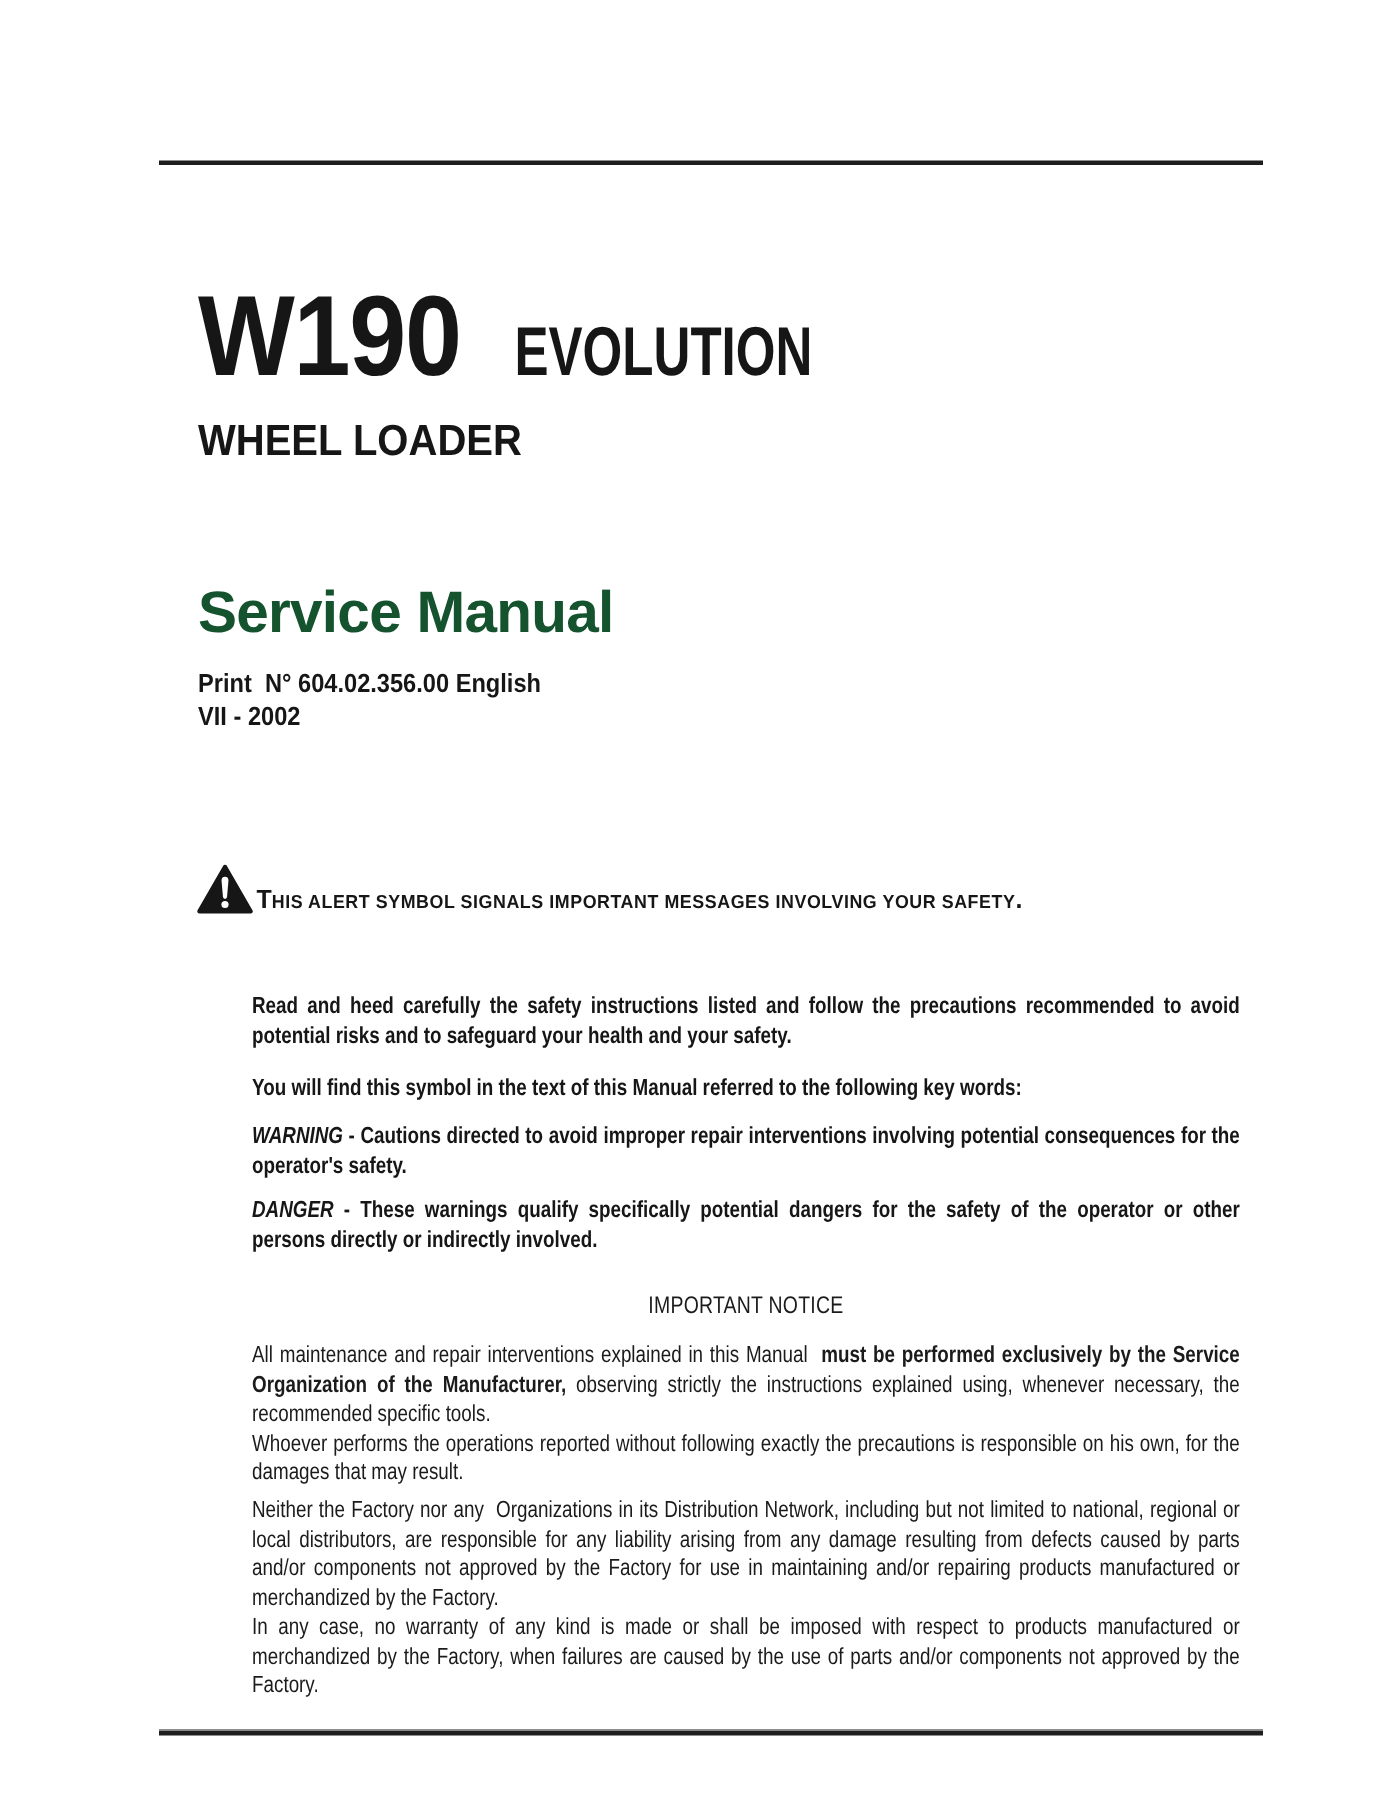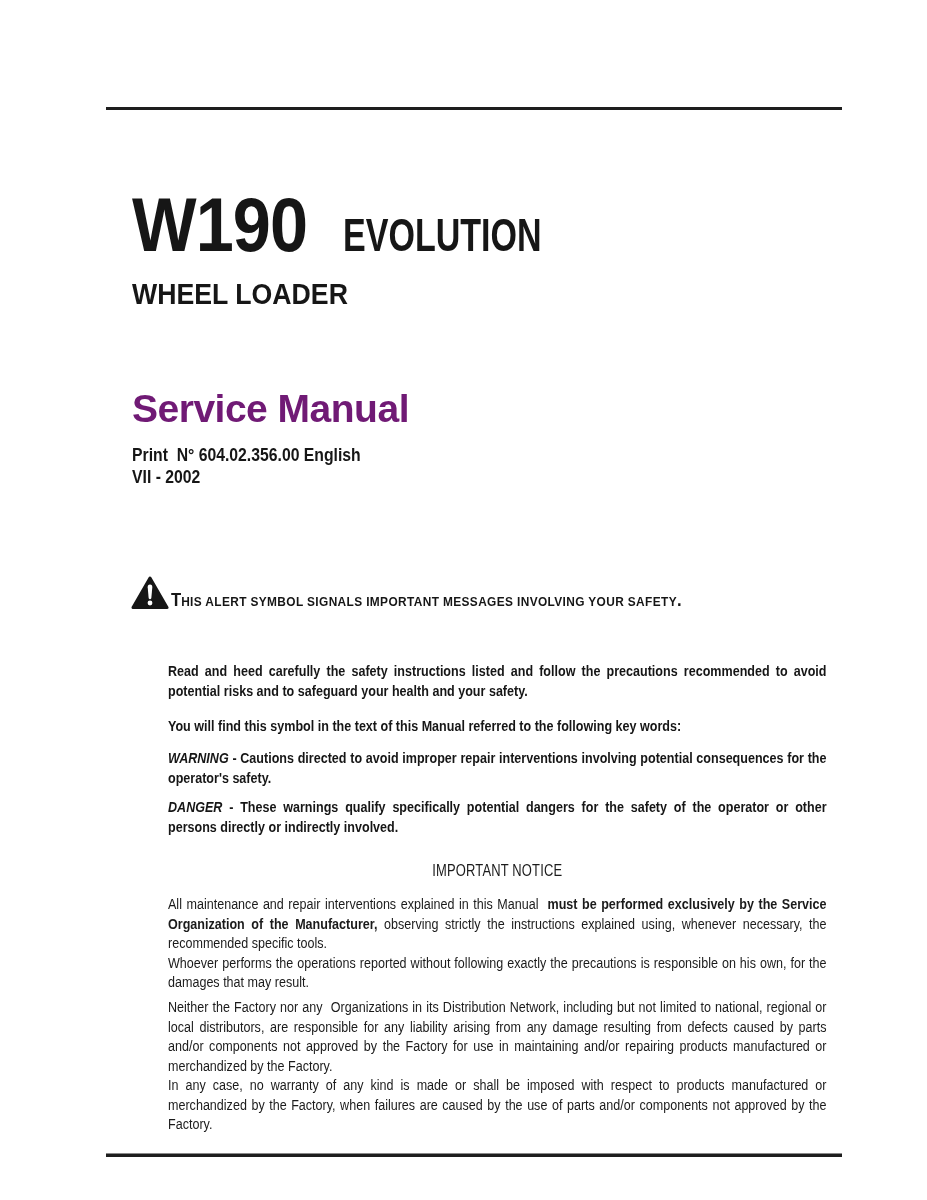--- a/index.html
+++ b/index.html
@@ -38,21 +38,21 @@
   }
   .machine-type{
     left:132px;top:280px;
     font-size:29px;font-weight:bold;line-height:1;
     transform:scaleX(0.92);transform-origin:0 0;
     white-space:nowrap;color:#161616;
   }
   .manual-title{
     left:132px;top:389px;
     font-size:39px;font-weight:bold;line-height:1;letter-spacing:-0.5px;
-    white-space:nowrap;color:#701a75;
+    white-space:nowrap;color:#14532d;
   }
   .print-block{
     left:132px;top:444px;
     font-size:17.5px;font-weight:bold;line-height:22px;
     transform:scaleX(0.90);transform-origin:0 0;
     white-space:nowrap;color:#161616;
   }
 
   
   .alert-row{

